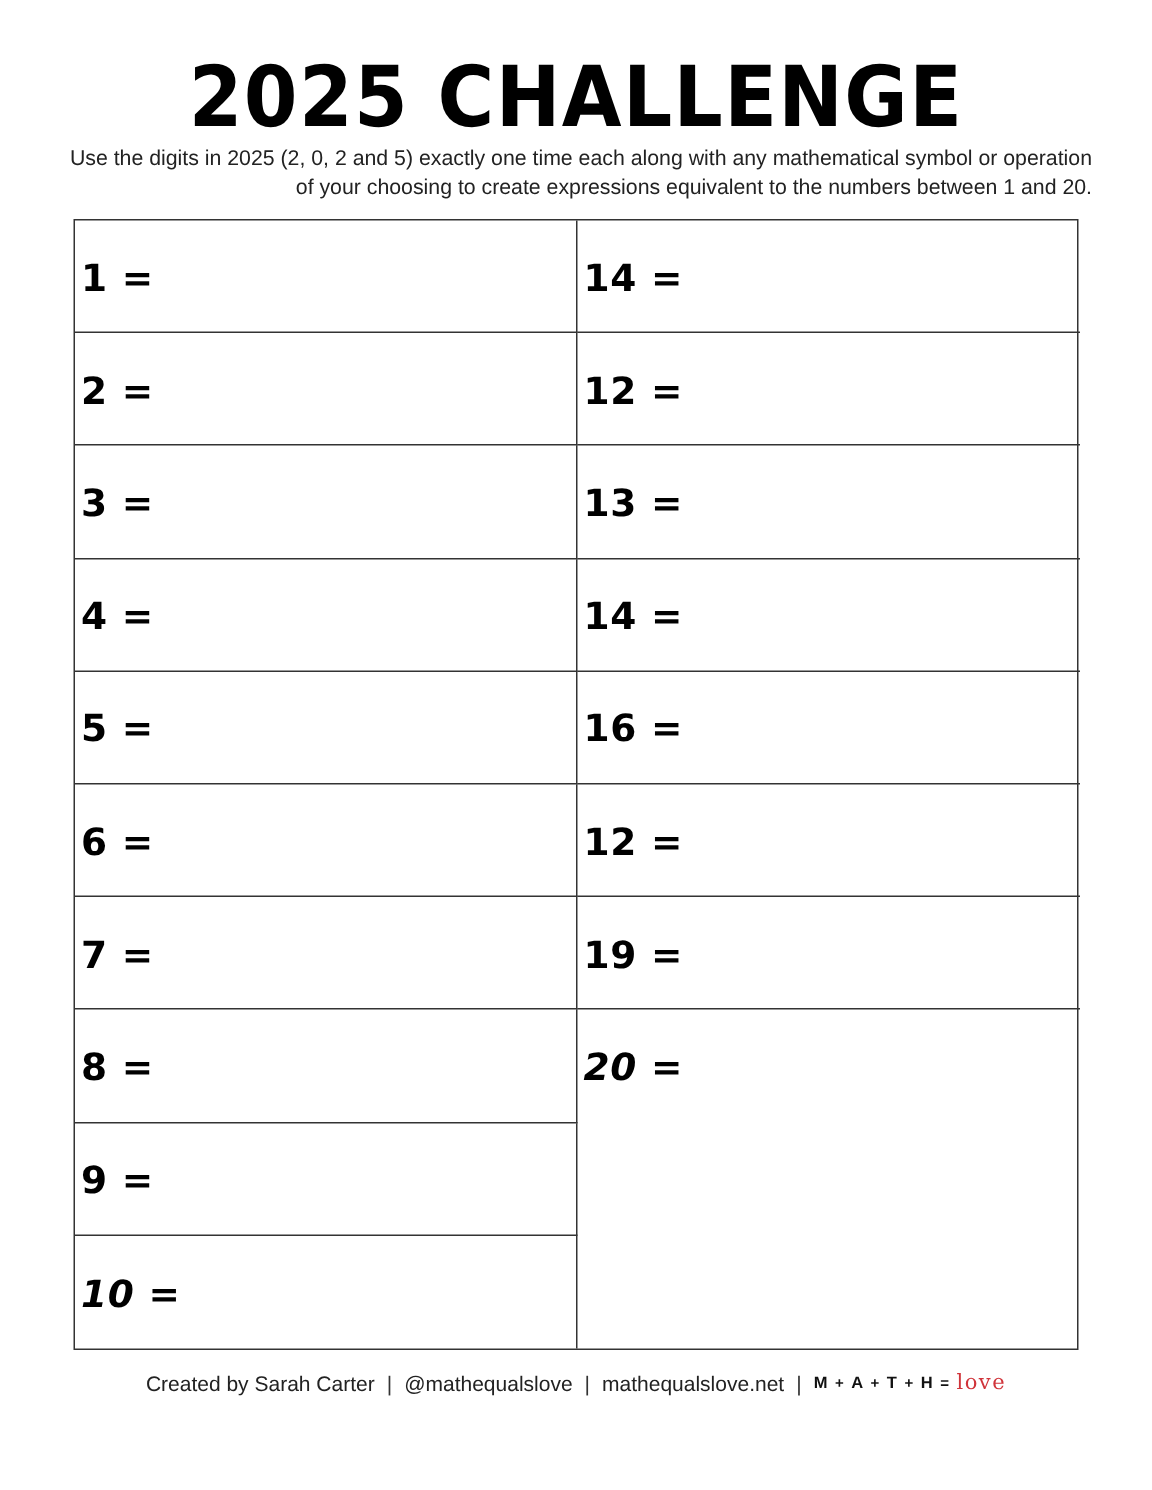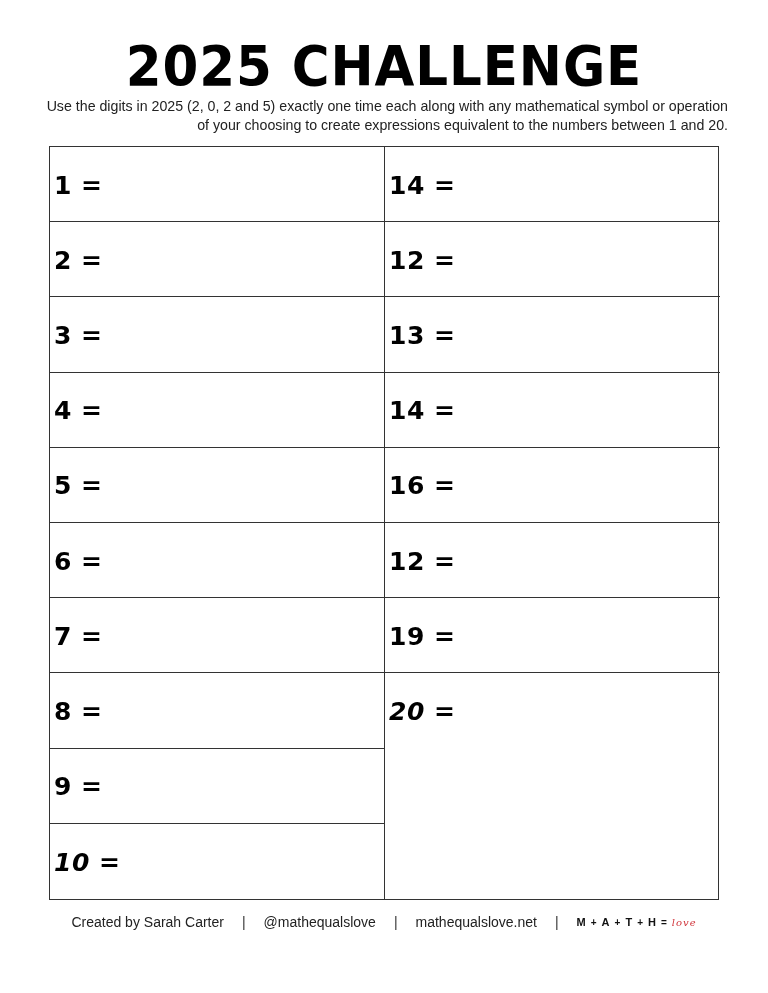--- a/index.html
+++ b/index.html
@@ -30,32 +30,32 @@
     }
     .cell.col2 { border-right: none; }
     .cell.last { border-bottom: none; font-style: italic; }
     .cell-label {
       font-family: "DejaVu Sans", sans-serif; font-weight: bold;
       font-size: 25px; letter-spacing: 0.5px;
     }
     .footer {
       position: absolute; left: 0; top: 914px; width: 768px;
       text-align: center; font-size: 14px; color: #222;
-      display: flex; justify-content: center; align-items: center; gap: 16px;
+      display: flex; justify-content: center; align-items: center; gap: 6px;
       padding-left: 0px;
     }
     .sep { color: #333; margin: 0 2px; }
     .logo {
       display: inline-flex; align-items: center; gap: 4px;
       font-weight: bold; font-size: 11px; letter-spacing: 1px; color: #111;
     }
     .logo .plus { font-size: 10px; }
     .logo .love {
-      font-family: "DejaVu Serif", serif; font-style: italic; font-weight: normal;
-      font-size: 10px;
+      font-family: "DejaVu Serif", serif; font-weight: normal;
+      font-size: 14px;
       text-align: right;
     }
   </style>
 </head>
 <body>
 
 <div class="title">2025 CHALLENGE</div>
 
 <div class="instructions">Use the digits in 2025 (2, 0, 2 and 5) exactly one time each along with any mathematical symbol or operation of your choosing to create expressions equivalent to the numbers between 1 and 20.</div>
 

